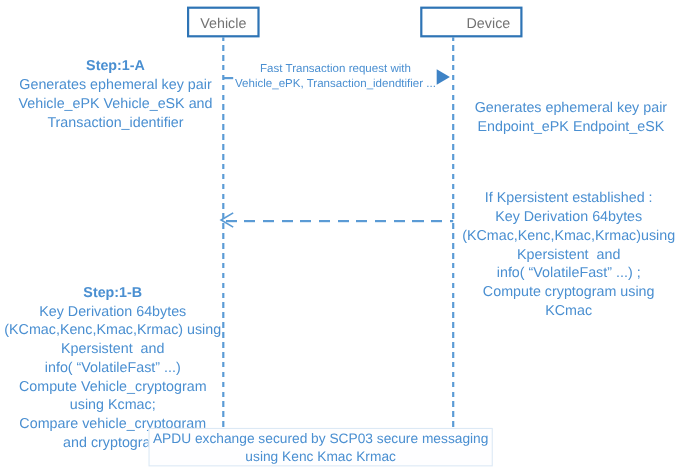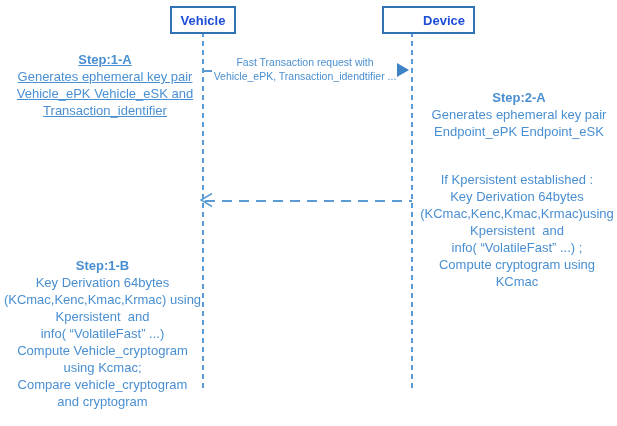--- a/index.html
+++ b/index.html
@@ -14,23 +14,23 @@
   }
   .multiline { white-space: pre-wrap; }
 
   .actor-box {
     position: absolute;
     border: 2px solid #2E74B5;
     background: #ffffff;
     display: flex;
     align-items: center;
     justify-content: center;
-    font-weight: bold;
+    font-weight: normal;
     font-size: 13px;
-    color: #1d4ed8;
+    color: #737373;
     z-index: 3;
   }
   .actor-vehicle { left: 170px; top: 6px; width: 62px; height: 24px; }
   .actor-device  { left: 382px; top: 6px; width: 58px; height: 24px; padding-left: 31px; }
 
   .lifeline {
     position: absolute;
     top: 32px;
     height: 358px;
     width: 2px;
@@ -99,21 +99,21 @@
   }
 
   .step {
     position: absolute;
     text-align: center;
     font-size: 13px;
     line-height: 17px;
     z-index: 2;
   }
   .step-title { font-weight: bold; }
-  .step-1a { left: 5px;   top: 51px;  width: 200px; text-decoration: underline; }
+  .step-1a { left: 5px;   top: 51px;  width: 200px; }
   .step-2a { left: 424px; top: 89px;  width: 190px; }
   .step-2b { left: 417px; top: 171px; width: 200px; }
   .step-1b { left: 0px;   top: 213px; width: 205px; margin-top: 44px; }
 
   .footer-box {
     position: absolute;
     left: 135px;
     top: 389px;
     width: 311px;
     height: 33px;
@@ -154,21 +154,20 @@
   </svg>
 
   <div class="step step-1a">
     <div class="step-title">Step:1-A</div>
     <div class="multiline">Generates ephemeral key pair
 Vehicle_ePK Vehicle_eSK and
 Transaction_identifier</div>
   </div>
 
   <div class="step step-2a">
-    <div class="step-title">Step:2-A</div>
     <div class="multiline">Generates ephemeral key pair
 Endpoint_ePK Endpoint_eSK</div>
   </div>
 
   <div class="step step-2b">
     <div class="multiline">If Kpersistent established :
 Key Derivation 64bytes
 (KCmac,Kenc,Kmac,Krmac)using
 Kpersistent  and
 info( “VolatileFast” ...) ;
@@ -181,14 +180,18 @@
     <div class="multiline">Key Derivation 64bytes
 (KCmac,Kenc,Kmac,Krmac) using
 Kpersistent  and
 info( “VolatileFast” ...)
 Compute Vehicle_cryptogram
 using Kcmac;
 Compare vehicle_cryptogram
 and cryptogram</div>
   </div>
 
+  <div class="footer-box">
+    <div class="multiline">APDU exchange secured by SCP03 secure messaging
+using Kenc Kmac Krmac</div>
+  </div>
 
 </div>
 
 </body></html>

